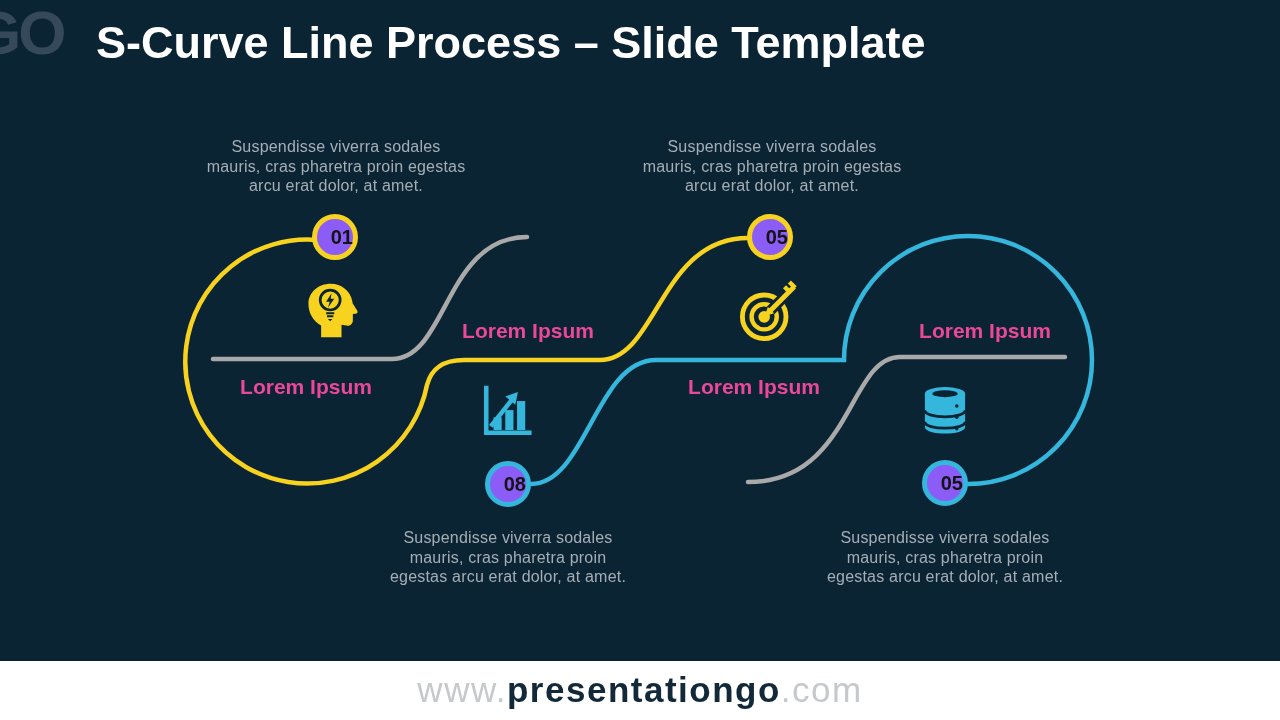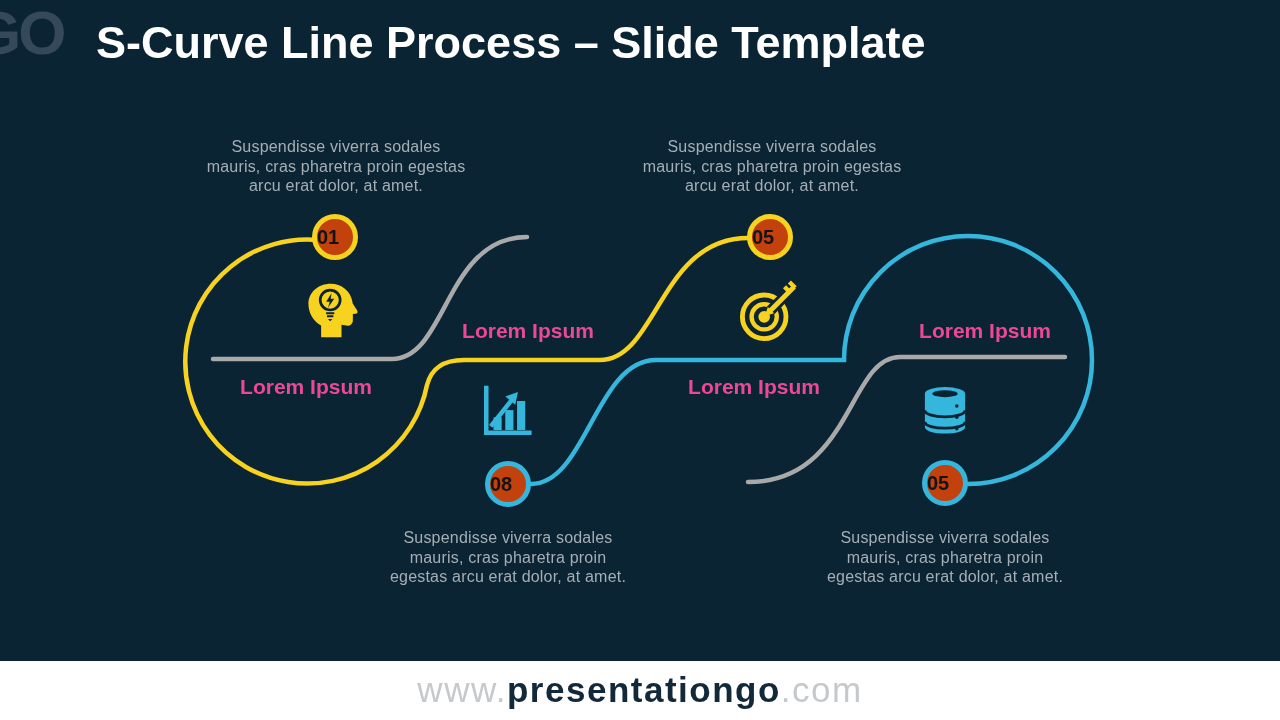--- a/index.html
+++ b/index.html
@@ -11,22 +11,22 @@
     position:absolute;left:-27px;top:2px;font-size:62px;font-weight:bold;
     color:#35495a;letter-spacing:-3px;line-height:1;user-select:none;
   }
   .title{
     position:absolute;left:96px;top:17px;color:#ffffff;font-size:45px;
     font-weight:bold;letter-spacing:0px;white-space:nowrap;
   }
   svg.canvas{position:absolute;left:0;top:0;}
   .node{
     position:absolute;width:36px;height:36px;border-radius:50%;
-    background:#c2410c;border:5px solid;box-sizing:content-box;
-    text-align:left;line-height:37px;font-size:20px;font-weight:bold;color:#141414;
+    background:#8b5cf6;border:5px solid;box-sizing:content-box;
+    text-align:right;line-height:37px;font-size:20px;font-weight:bold;color:#141414;
   }
   .node.yellow{border-color:#f7d21e;}
   .node.cyan{border-color:#35b6dc;}
   .step-label{
     position:absolute;transform:translateX(-50%);color:#ec4899;
     font-size:21px;font-weight:bold;white-space:nowrap;
   }
   .desc{
     position:absolute;transform:translateX(-50%);color:#a5aeb5;
     font-size:16px;line-height:19.5px;text-align:center;letter-spacing:0.2px;

